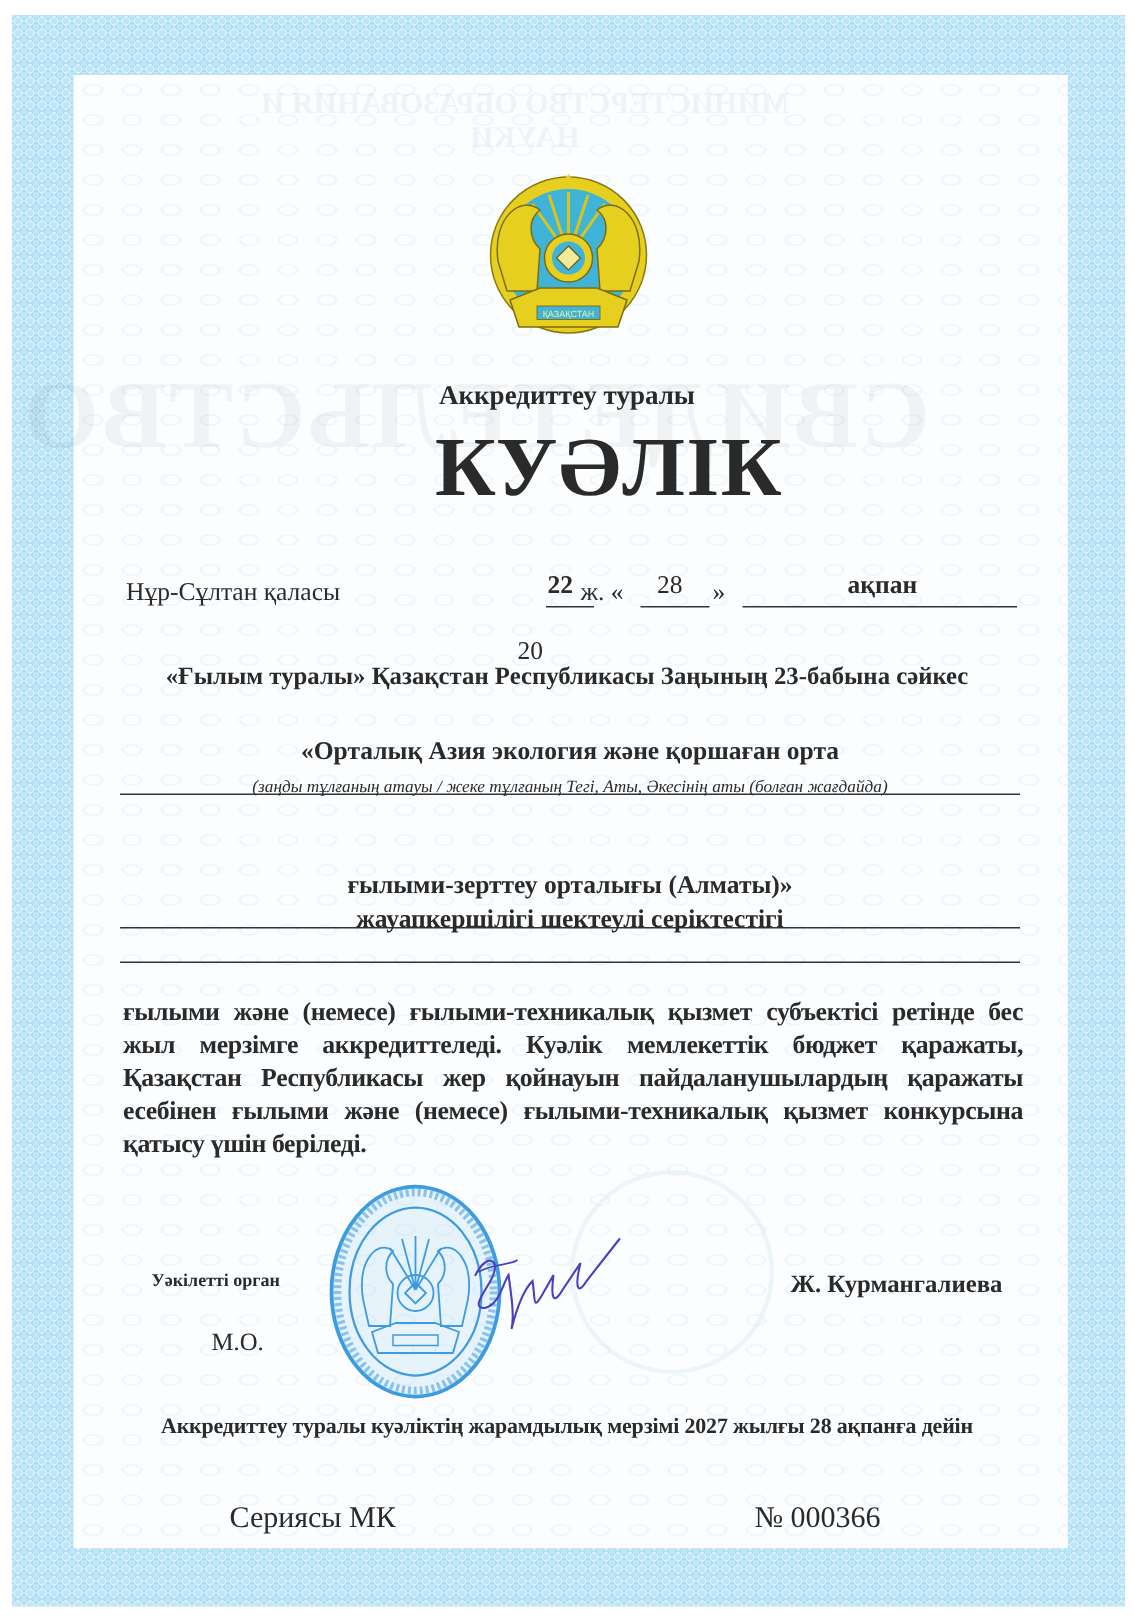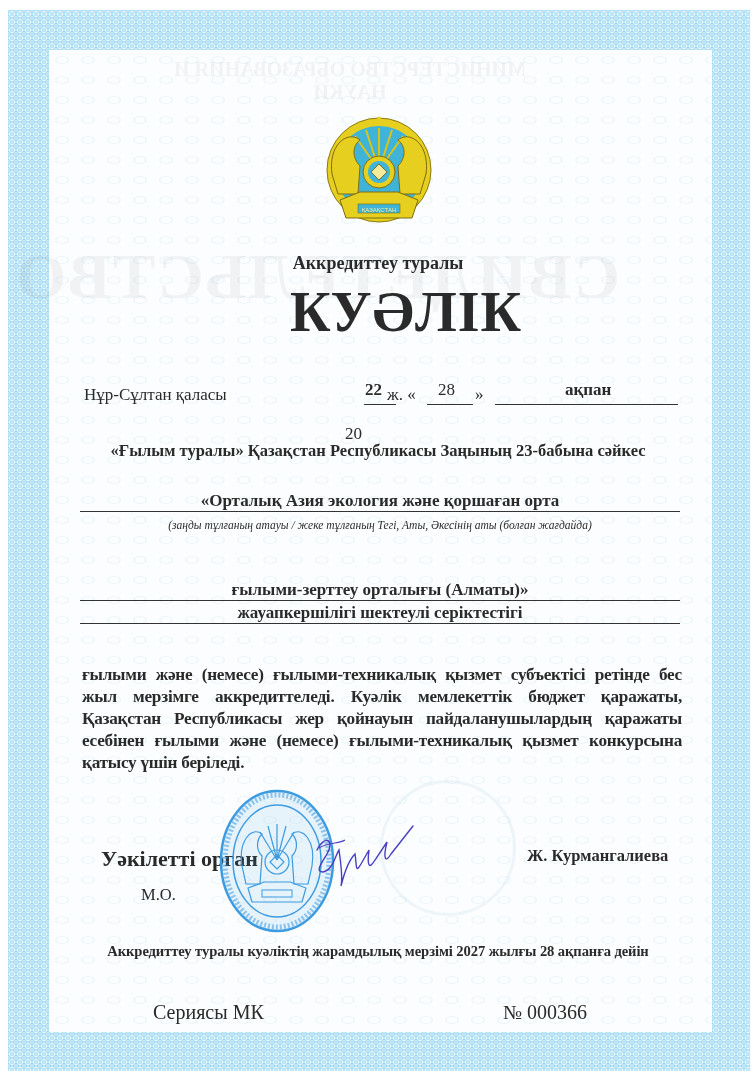--- a/index.html
+++ b/index.html
@@ -58,41 +58,41 @@
   .date .day { position: absolute; left: 93px; top: 0; font-weight: normal; }
   .date .close-q { position: absolute; left: 130px; top: 5px; }
   .date .mon-line { position: absolute; left: 150px; top: 24px; width: 183px; border-top: 1px solid #333; }
   .date .mon { position: absolute; left: 220px; top: 0; font-weight: bold; }
   .law {
     position: absolute; left: 0; top: 441px; width: 756px; text-align: center;
     font-weight: bold; font-size: 16.5px;
   }
   .org-line {
     position: absolute; left: 80px; width: 600px; text-align: center;
-    font-weight: bold; font-size: 17px; border-bottom: 1.5px solid #333; padding-bottom: 0;
+    font-weight: bold; font-size: 17px; border-bottom: 1.5px solid #333; padding-bottom: 18px;
   }
   .org1 { top: 491px; }
   .org2 { top: 548px; margin-top: 32px; }
   .org3 { top: 603px; }
   .org-caption {
     position: absolute; left: 80px; top: 519px; width: 600px; text-align: center;
     font-style: italic; font-size: 11.5px;
   }
   .body-text {
     position: absolute; left: 82px; top: 664px; width: 600px;
     font-weight: bold; font-size: 17.2px; line-height: 22px; text-align: justify;
     letter-spacing: -0.25px;
   }
   .stamp { position: absolute; left: 218px; top: 788px; width: 118px; height: 146px; }
   .signature { position: absolute; left: 305px; top: 820px; width: 110px; height: 70px; }
   .ghost-stamp {
     position: absolute; left: 380px; top: 780px; width: 130px; height: 130px;
     border-radius: 50%; border: 3px solid rgba(150,190,210,0.12);
   }
-  .auth-label { position: absolute; left: 101px; top: 846px; font-weight: bold; font-size: 22px; }
+  .auth-label { position: absolute; left: 101px; top: 846px; font-weight: bold; font-size: 12px; }
   .signer { position: absolute; left: 527px; top: 846px; font-weight: bold; font-size: 16.5px; }
   .mo { position: absolute; left: 141px; top: 885px; font-size: 16.5px; }
   .validity {
     position: absolute; left: 0; top: 943px; width: 756px; text-align: center;
     font-weight: bold; font-size: 14.6px; letter-spacing: -0.1px;
   }
   .series { position: absolute; left: 153px; top: 1001px; font-size: 20px; }
   .number { position: absolute; left: 503px; top: 1001px; font-size: 20px; }
 </style>
 </head>

